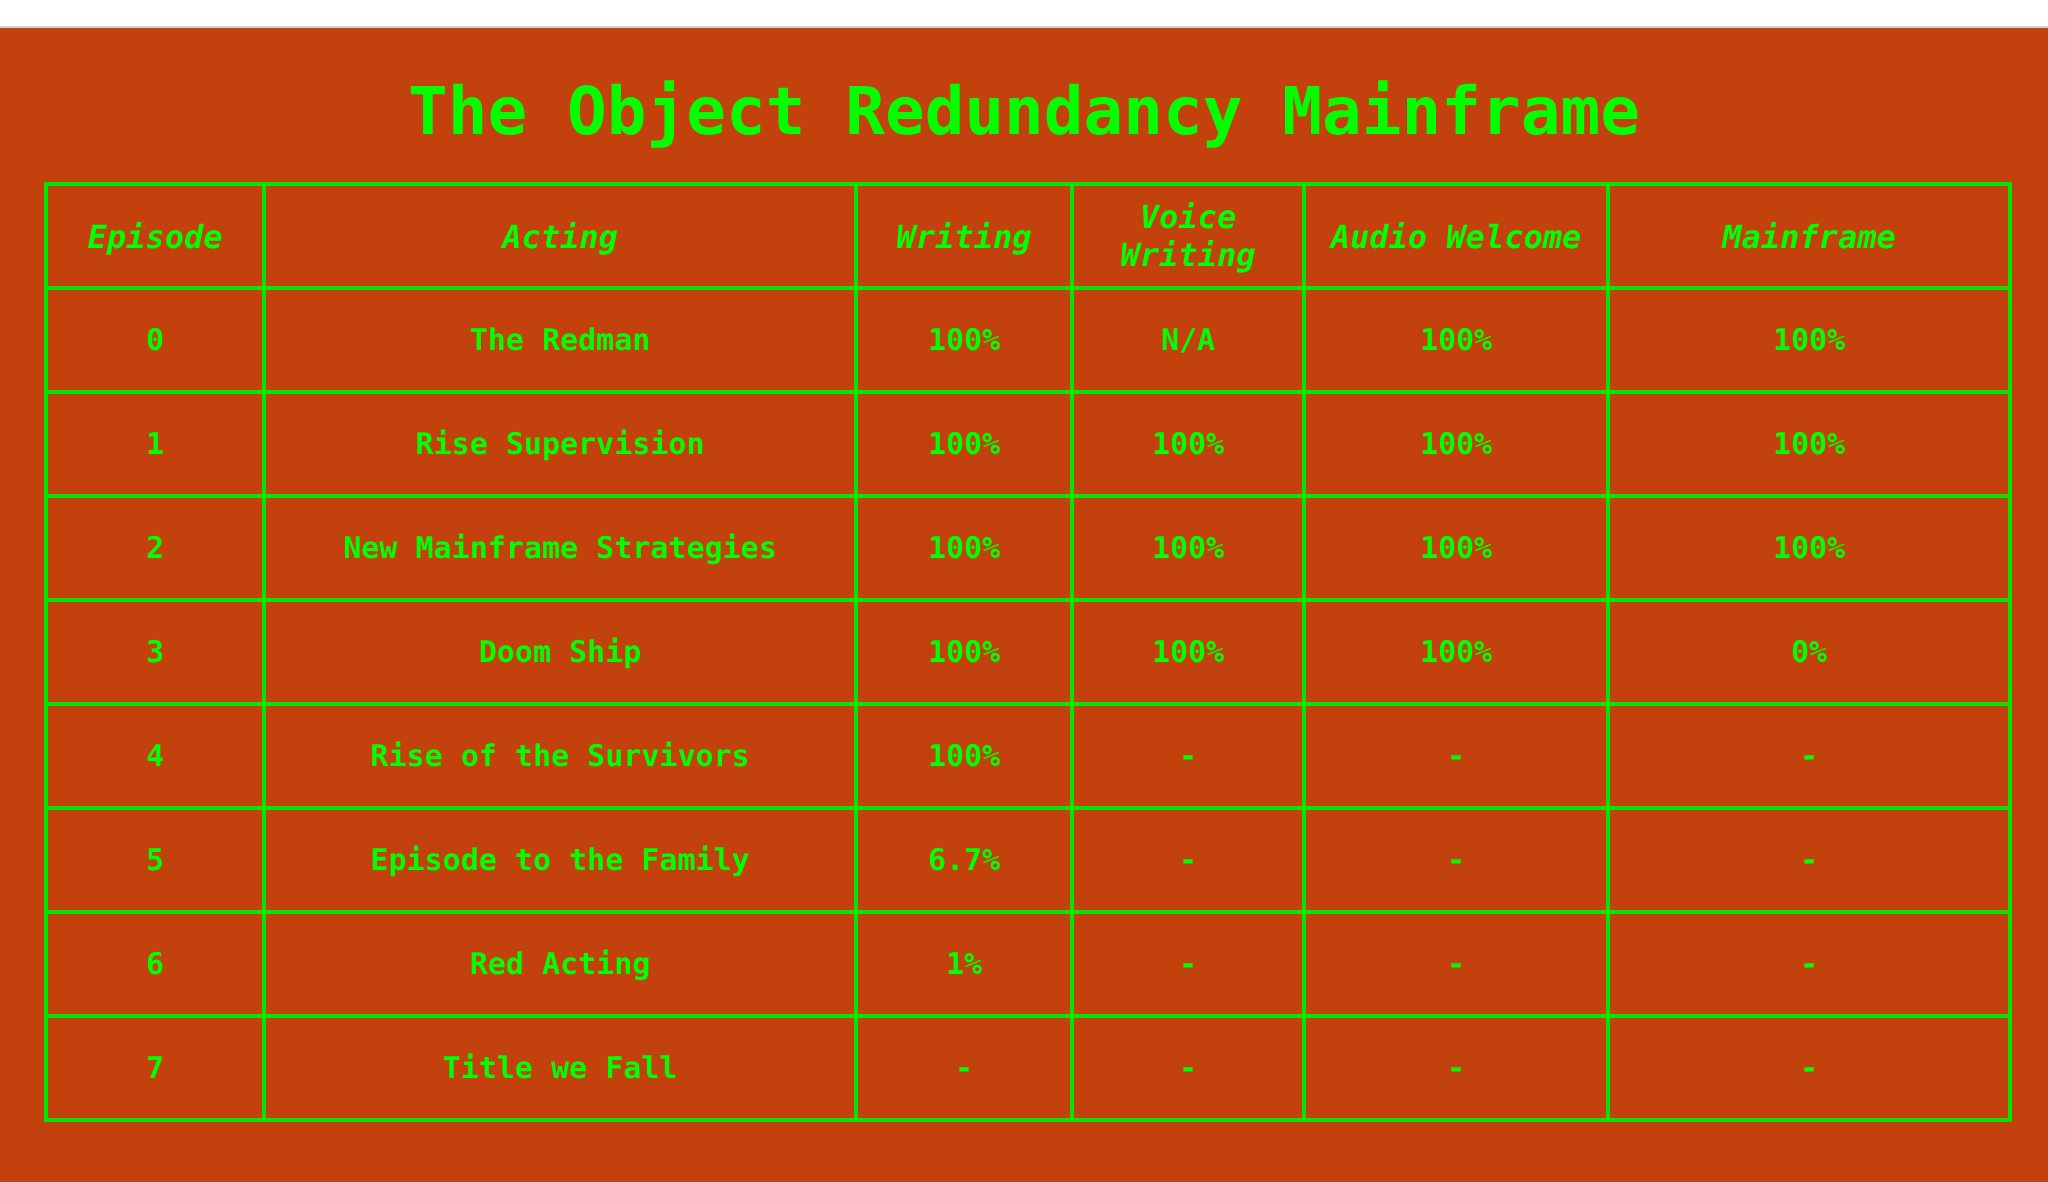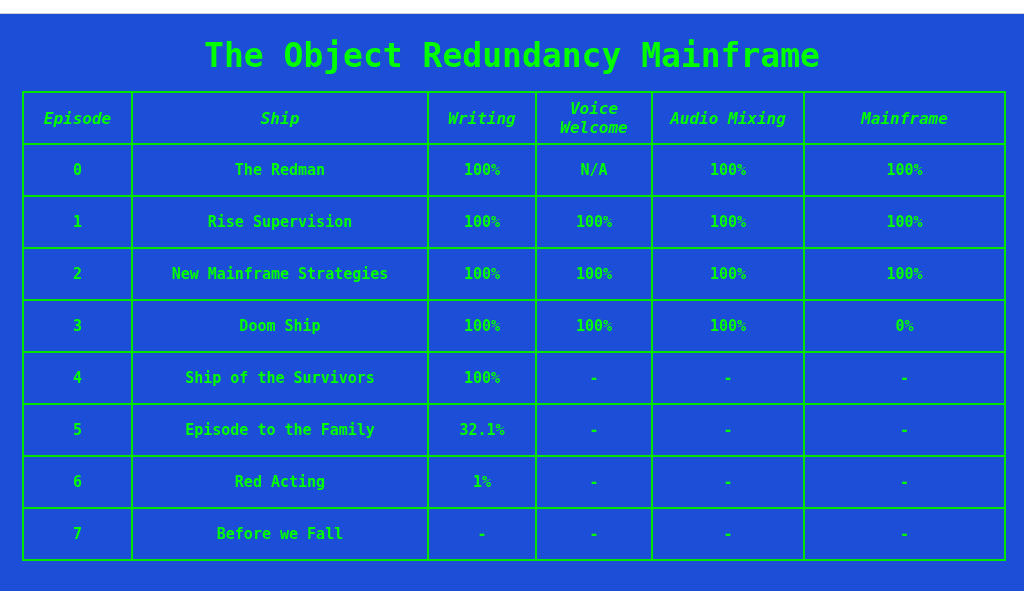--- a/index.html
+++ b/index.html
@@ -7,21 +7,21 @@
     width: 1024px; height: 591px; overflow: hidden;
     background: #ffffff;
     font-family: "DejaVu Sans Mono", "Liberation Mono", monospace;
   }
   .topbar {
     height: 13px; background: #ffffff;
     border-bottom: 1px solid #d0d0d0;
   }
   .screen {
     position: absolute; left: 0; top: 14px;
-    width: 1024px; height: 577px; background: #1d4ed8;
+    width: 1024px; height: 577px; background: #c2410c;
   }
   .title {
     position: absolute; left: 0; top: 20px; width: 1024px;
     text-align: center; color: #00ff00;
     font-family: "DejaVu Sans Mono", monospace;
     font-weight: bold; font-size: 33px; letter-spacing: 0px;
     line-height: 44px;
   }
   table.grid {
     position: absolute; left: 22px; top: 77px;
@@ -57,24 +57,24 @@
       <col class="c0">
         <col class="c1">
         <col class="c2">
         <col class="c3">
         <col class="c4">
         <col class="c5">
     </colgroup>
     <thead>
       <tr>
         <th>Episode</th>
-        <th>Ship</th>
+        <th>Acting</th>
         <th>Writing</th>
-        <th>Voice Welcome</th>
-        <th>Audio Mixing</th>
+        <th>Voice Writing</th>
+        <th>Audio Welcome</th>
         <th>Mainframe</th>
       </tr>
     </thead>
     <tbody>
       <tr>
         <td>0</td>
         <td>The Redman</td>
         <td>100%</td>
         <td>N/A</td>
         <td>100%</td>
@@ -99,45 +99,45 @@
       <tr>
         <td>3</td>
         <td>Doom Ship</td>
         <td>100%</td>
         <td>100%</td>
         <td>100%</td>
         <td>0%</td>
       </tr>
       <tr>
         <td>4</td>
-        <td>Ship of the Survivors</td>
+        <td>Rise of the Survivors</td>
         <td>100%</td>
         <td>-</td>
         <td>-</td>
         <td>-</td>
       </tr>
       <tr>
         <td>5</td>
         <td>Episode to the Family</td>
-        <td>32.1%</td>
+        <td>6.7%</td>
         <td>-</td>
         <td>-</td>
         <td>-</td>
       </tr>
       <tr>
         <td>6</td>
         <td>Red Acting</td>
         <td>1%</td>
         <td>-</td>
         <td>-</td>
         <td>-</td>
       </tr>
       <tr>
         <td>7</td>
-        <td>Before we Fall</td>
+        <td>Title we Fall</td>
         <td>-</td>
         <td>-</td>
         <td>-</td>
         <td>-</td>
       </tr>
     </tbody>
   </table>
 </div>
 
 </body></html>

